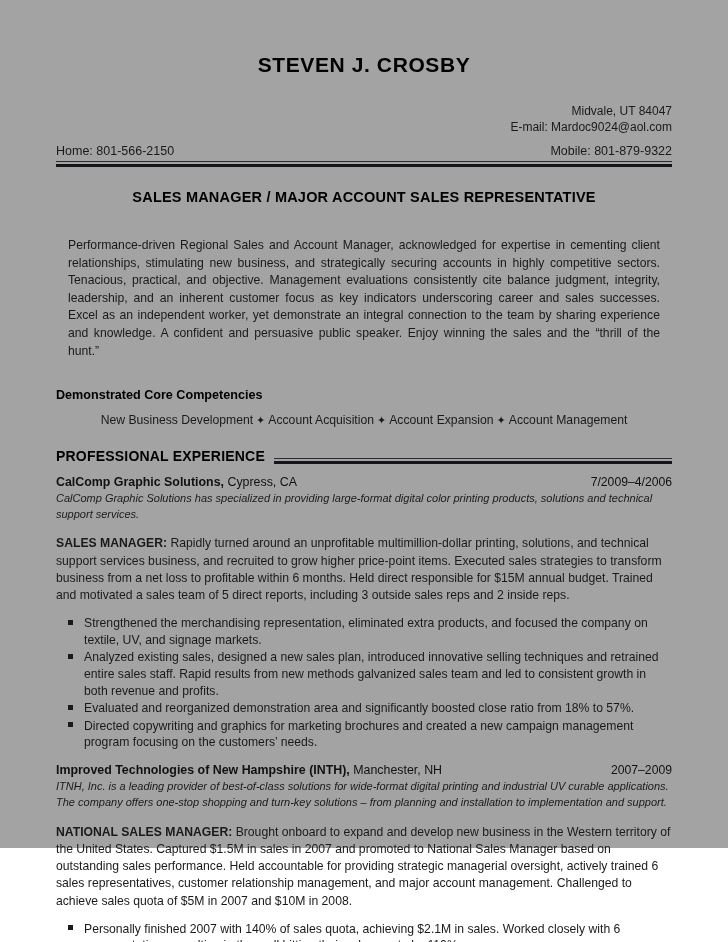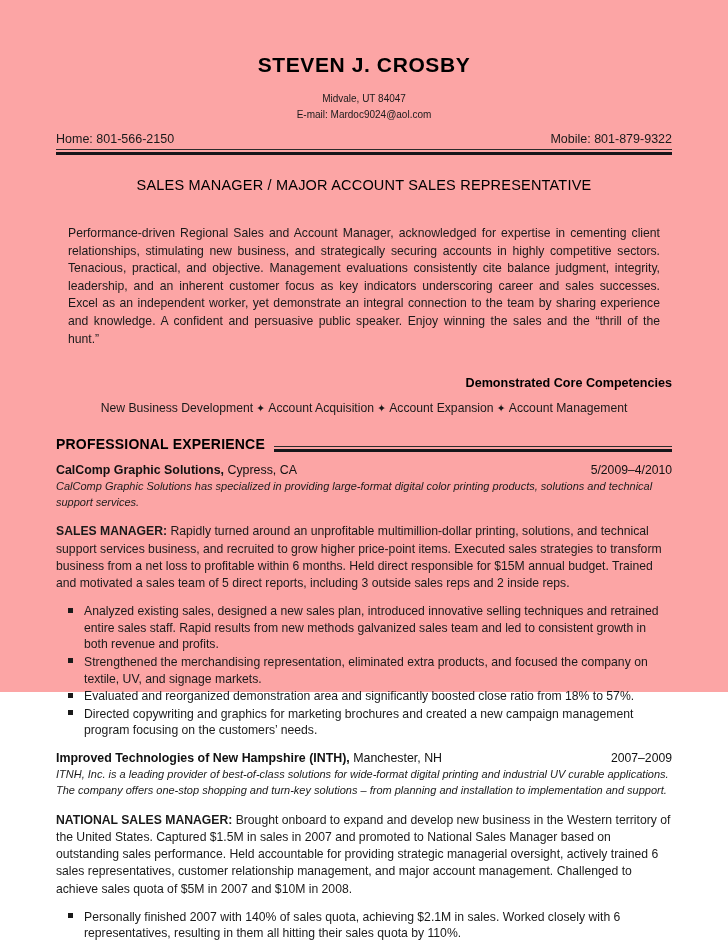--- a/index.html
+++ b/index.html
@@ -11,41 +11,41 @@
   body {
     width: 728px;
     height: 942px;
     font-family: "Liberation Sans", sans-serif;
     color: #111111;
     -webkit-font-smoothing: antialiased;
   }
   .page {
     position: relative;
     width: 728px;
-    height: 692px;
-    background: #fca5a5;
+    height: 848px;
+    background: #a3a3a3;
     box-sizing: border-box;
     padding: 0 56px;
   }
 
   
   .name {
     text-align: center;
     font-size: 21px;
     font-weight: bold;
     letter-spacing: 0.6px;
     margin: 0;
     padding-top: 53px;
     color: #000;
   }
   .contact-block {
-    text-align: center;
-    font-size: 10px;
+    text-align: right;
+    font-size: 12px;
     line-height: 16px;
-    margin-top: 14px;
+    margin-top: 26px;
     color: #1a1a1a;
   }
   .contact-row {
     display: flex;
     justify-content: space-between;
     align-items: baseline;
     font-size: 12.5px;
     margin-top: 9px;
     color: #1a1a1a;
     gap: 28px;
@@ -59,40 +59,40 @@
     content: "";
     display: block;
     height: 3px;
     background: #15161a;
   }
 
   
   .doc-title {
     text-align: center;
     font-size: 14.5px;
-    font-weight: normal;
+    font-weight: bold;
     letter-spacing: 0.2px;
     margin: 0;
     padding-top: 22px;
     color: #000;
   }
 
   
   .summary {
     text-align: justify;
     font-size: 12.2px;
     line-height: 17.6px;
     margin: 12px;
     padding-top: 20px;
     color: #1a1a1a;
   }
 
   
   .comp-heading {
-    text-align: right;
+    text-align: left;
     font-size: 12.6px;
     font-weight: bold;
     margin: 0;
     padding-top: 16px;
     color: #000;
   }
   .comp-list {
     padding-top: 10px;
   }
   .comp-line {
@@ -230,32 +230,32 @@
     </div>
 
   <div class="section-head">
     <span class="label">PROFESSIONAL EXPERIENCE</span>
     <span class="line"></span>
   </div>
 
   <div id="jobs-container">
       <div class="job-head">
         <div><span class="org">CalComp Graphic Solutions,</span><span class="loc"> Cypress, CA</span></div>
-        <span class="dates">5/2009–4/2010</span>
+        <span class="dates">7/2009–4/2006</span>
       </div>
       <p class="job-desc">CalComp Graphic Solutions has specialized in providing large-format digital color printing products, solutions and technical support services.</p>
       <p class="role-para"><span class="role-title">SALES MANAGER:</span><span> Rapidly turned around an unprofitable multimillion-dollar printing, solutions, and technical support services business, and recruited to grow higher price-point items. Executed sales strategies to transform business from a net loss to profitable within 6 months. Held direct responsible for $15M annual budget. Trained and motivated a sales team of 5 direct reports, including 3 outside sales reps and 2 inside reps.</span></p>
       <div class="bullets">
         <div class="bullet">
           <span class="marker"><i></i></span>
+          <span class="btext">Strengthened the merchandising representation, eliminated extra products, and focused the company on textile, UV, and signage markets.</span>
+        </div>
+        <div class="bullet">
+          <span class="marker"><i></i></span>
           <span class="btext">Analyzed existing sales, designed a new sales plan, introduced innovative selling techniques and retrained entire sales staff. Rapid results from new methods galvanized sales team and led to consistent growth in both revenue and profits.</span>
-        </div>
-        <div class="bullet">
-          <span class="marker"><i></i></span>
-          <span class="btext">Strengthened the merchandising representation, eliminated extra products, and focused the company on textile, UV, and signage markets.</span>
         </div>
         <div class="bullet">
           <span class="marker"><i></i></span>
           <span class="btext">Evaluated and reorganized demonstration area and significantly boosted close ratio from 18% to 57%.</span>
         </div>
         <div class="bullet">
           <span class="marker"><i></i></span>
           <span class="btext">Directed copywriting and graphics for marketing brochures and created a new campaign management program focusing on the customers’ needs.</span>
         </div>
       </div>

